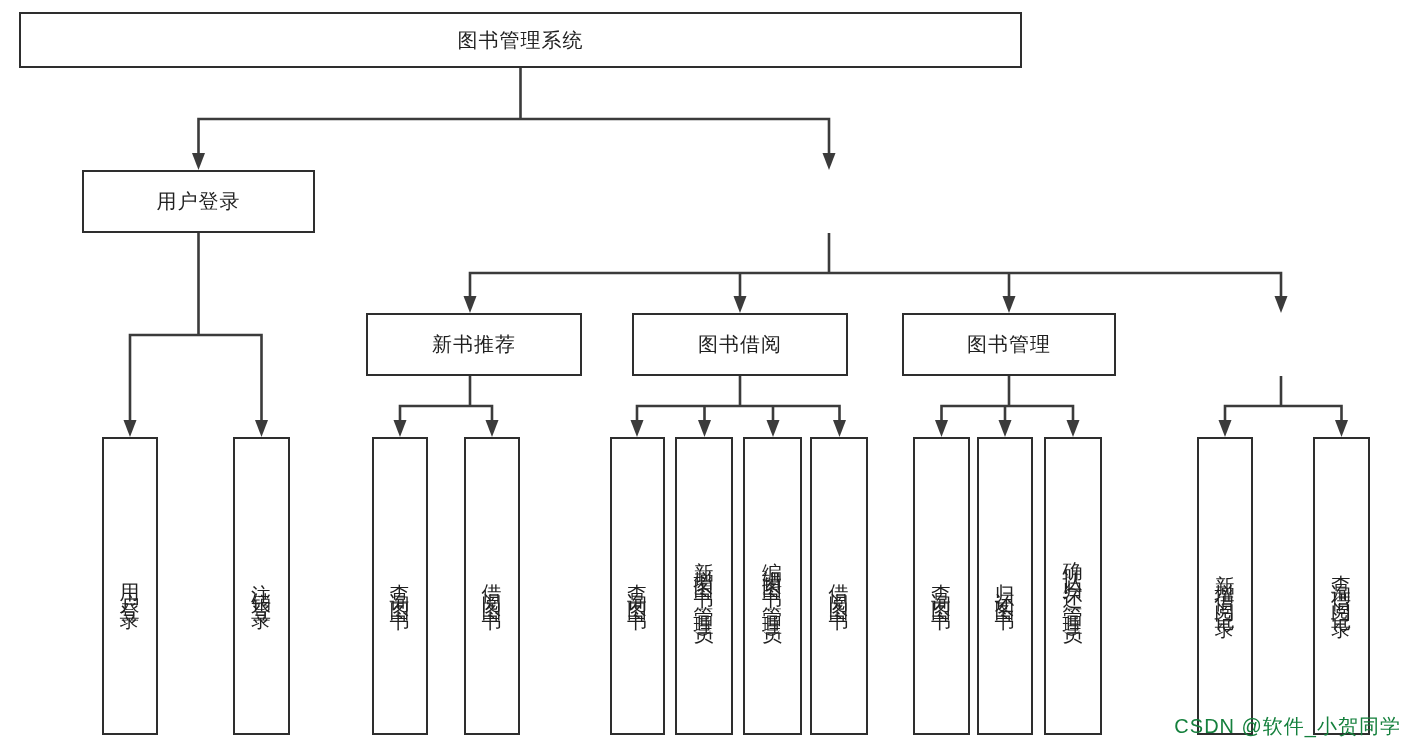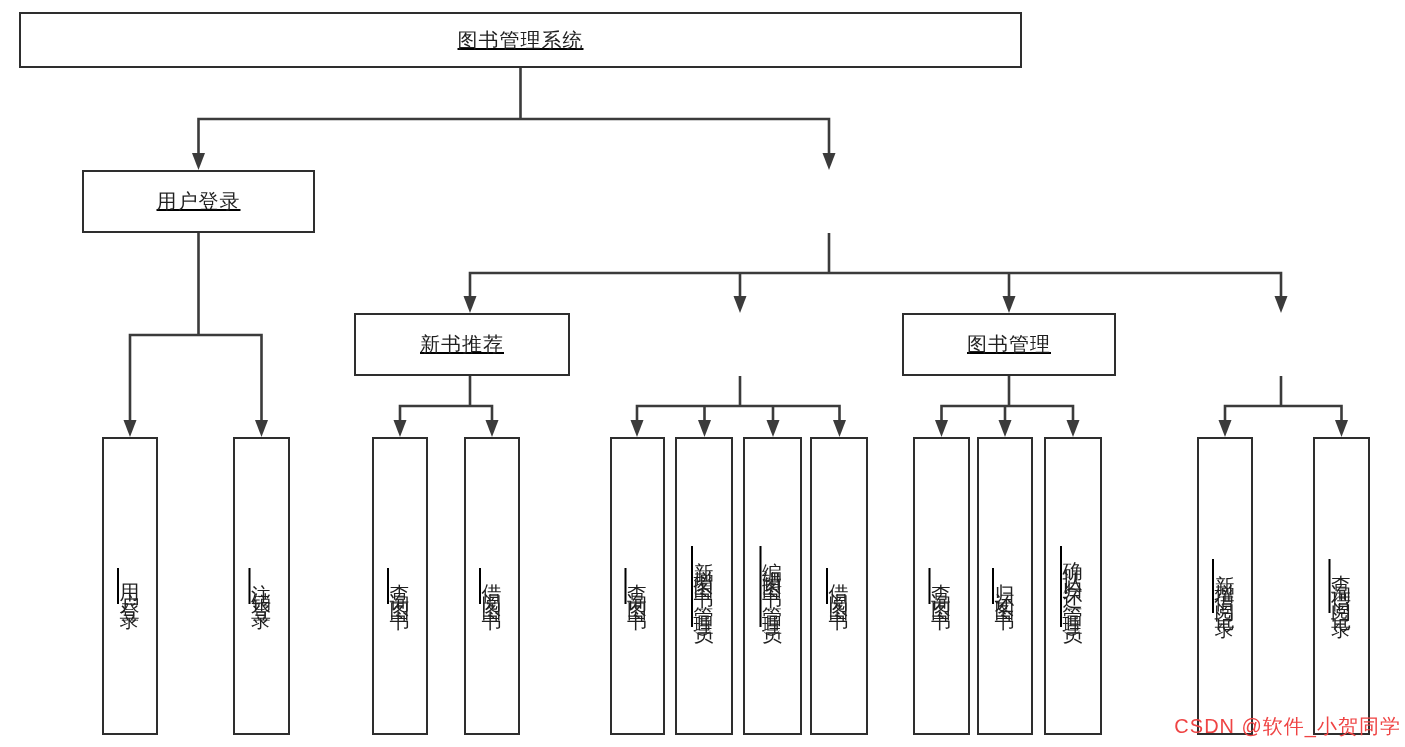--- a/index.html
+++ b/index.html
@@ -8,21 +8,20 @@
   .connectors{position:absolute;left:0;top:0;width:1405px;height:747px;z-index:1;}
   .node{
     position:absolute;
     background:#ffffff;
     border:2.5px solid #2e2e2e;
     box-sizing:border-box;
     display:flex;
     align-items:center;
     justify-content:center;
     z-index:2;
-    text-decoration:underline;
   }
   .lbl{
     font-size:20px;
     color:#1f1f1f;
     letter-spacing:1px;
     white-space:nowrap;
   }
   .vlbl{
     font-size:20px;
     color:#1f1f1f;
@@ -30,21 +29,21 @@
     text-orientation:mixed;
     letter-spacing:9px;
     line-height:1;
     white-space:nowrap;
   }
   .watermark{
     position:absolute;
     top:713px;
     right:4px;
     font-size:20px;
-    color:#ef4444;
+    color:#15803d;
     letter-spacing:1px;
     z-index:3;
     white-space:nowrap;
   }
 </style>
 </head>
 <body>
 
 <div class="canvas">
 
@@ -88,22 +87,25 @@
   </svg>
 
   <div class="node" style="left:19px;top:12px;width:1003px;height:56px">
     <span class="lbl">图书管理系统</span>
   </div>
 
   <div class="node" style="left:82px;top:170px;width:233px;height:63px">
     <span class="lbl">用户登录</span>
   </div>
 
-  <div class="node" style="left:354px;top:313px;width:216px;height:63px">
+  <div class="node" style="left:366px;top:313px;width:216px;height:63px">
     <span class="lbl">新书推荐</span>
+  </div>
+  <div class="node" style="left:632px;top:313px;width:216px;height:63px">
+    <span class="lbl">图书借阅</span>
   </div>
   <div class="node" style="left:902px;top:313px;width:214px;height:63px">
     <span class="lbl">图书管理</span>
   </div>
 
   <div class="node" style="left:102px;top:437px;width:56px;height:298px">
     <span class="vlbl">用户登录</span>
   </div>
   <div class="node" style="left:233px;top:437px;width:57px;height:298px">
     <span class="vlbl">注销登录</span>

